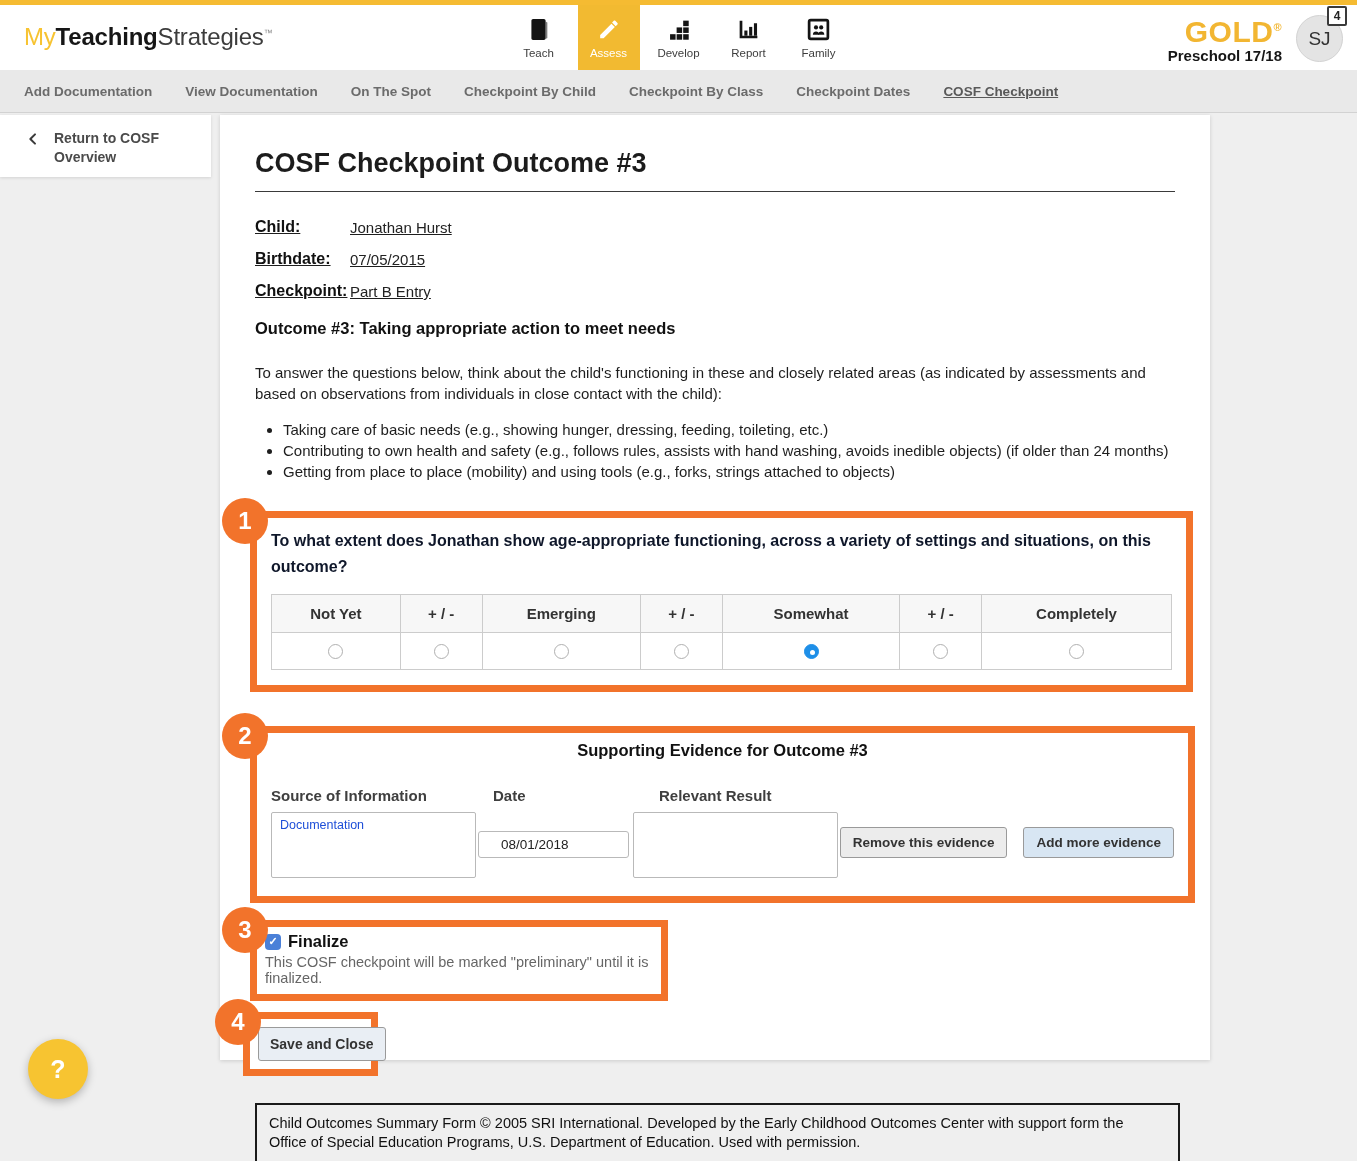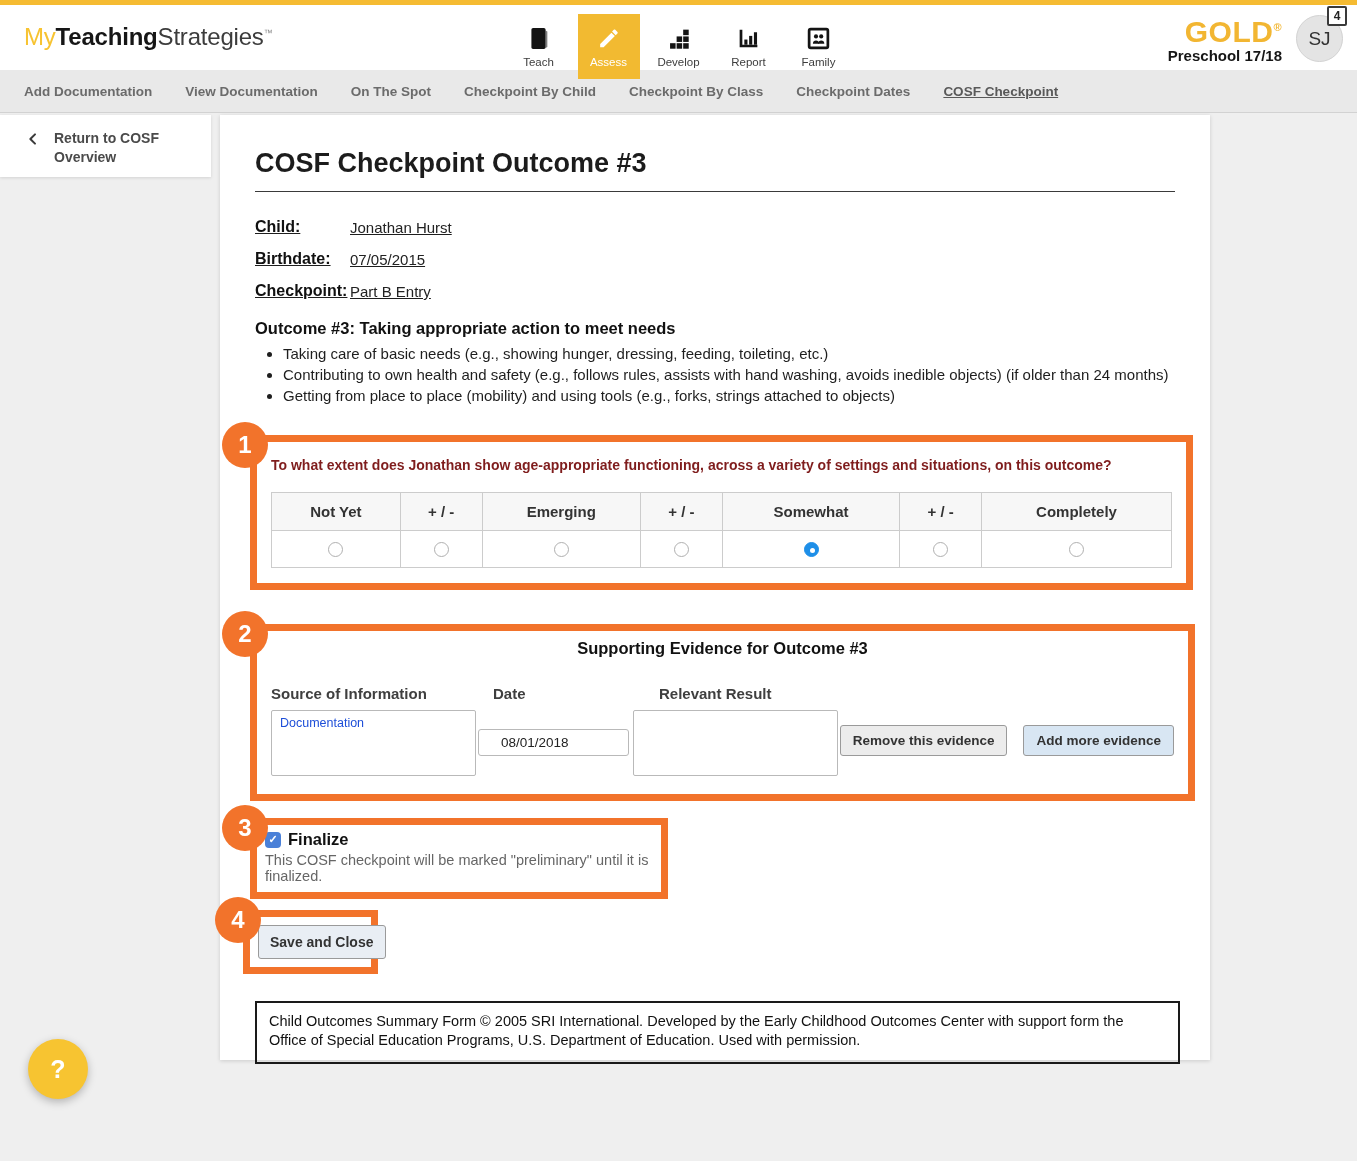--- a/index.html
+++ b/index.html
@@ -12,21 +12,21 @@
     color:#1e1e1e;
   }
   
   .topstrip { height:5px; background:#F5BB32; }
   .appheader { height:65px; background:#fff; position:relative; }
   .logo { position:absolute; left:24px; top:18px; font-size:24px; letter-spacing:-0.2px; white-space:nowrap; }
   .logo .my { color:#F7C331; }
   .logo .teaching { font-weight:bold; color:#161616; }
   .logo .strategies { color:#3c3c3c; }
   .logo .tm { font-size:9px; vertical-align:super; color:#888; }
-  .primary-nav { position:absolute; left:50%; transform:translateX(-50%); top:9px; height:65px; display:flex;align-items:flex-end; }
+  .primary-nav { position:absolute; left:50%; transform:translateX(-50%); top:0; height:65px; display:flex;align-items:flex-end; }
   .nav-item { width:62px; margin:0 4px; height:65px; display:flex; flex-direction:column; align-items:center; justify-content:center; gap:5px; cursor:pointer; color:#141414; }
   .nav-item .nav-label { font-size:11.5px; color:#3d3d3d; }
   .nav-item svg { width:25px; height:25px; display:block; }
   .nav-item.active { background:#F2BA31; color:#fff; }
   .nav-item.active .nav-label { color:#fff; }
   .header-right { position:absolute; right:14px; top:8px; display:flex; align-items:center; gap:14px; }
   .gold-block { text-align:right; }
   .gold-logo { color:#F2B632; font-weight:bold; font-size:30px; line-height:28px; letter-spacing:0.5px; }
   .gold-reg { font-size:11px; vertical-align:super; }
   .gold-sub { font-size:15px; font-weight:bold; color:#161616; margin-top:1px; }
@@ -49,21 +49,21 @@
   .info-label { width:95px; font-size:16px; font-weight:bold; color:#111; flex:0 0 auto; }
   .info-value { font-size:15px; color:#222; padding-top:1px; }
   .outcome-heading { margin-top:19px; font-size:16.5px; font-weight:bold; color:#111; }
   .intro { margin-top:24px; font-size:15px; line-height:21px; color:#1e1e1e; max-width:905px; }
   .intro-bullets { margin:5px 0 0 28px; padding:0; }
   .intro-bullets li { font-size:15px; line-height:21px; color:#1e1e1e; margin:0; }
   
   .obox { border:7px solid #F2732B; position:relative; background:#fff; }
   .annot { position:absolute; width:46px; height:46px; border-radius:50%; background:#F2732B; color:#fff; font-size:24px; font-weight:bold; display:flex; align-items:center; justify-content:center; left:-35px; top:-20px; z-index:3; }
   .qbox { margin:29px 0 0 -5px; width:943px; }
-  .qtext { padding:10px 14px 4px 14px; font-size:14px; font-weight:bold; line-height:26px; color:#7f1d1d; max-width:920px; }
+  .qtext { padding:10px 14px 4px 14px; font-size:16px; font-weight:bold; line-height:26px; color:#0f172a; max-width:920px; }
   .rating-table { border-collapse:collapse; margin:10px 14px 15px 14px; width:calc(100% - 28px); }
   .rating-table th { border:1px solid #ccc; background:#f7f7f7; font-size:15px; font-weight:bold; color:#333; padding:10px 4px; }
   .rating-table td { border:1px solid #ccc; background:#fff; text-align:center; padding:9px 4px; }
   .rating-table col.c-notyet{width:14.3%} .rating-table col.c-pm{width:9.1%}
   .rating-table col.c-emerging{width:17.6%} .rating-table col.c-somewhat{width:19.7%}
   .rating-table col.c-completely{width:21.1%}
   .radio { display:inline-block; width:15px; height:15px; border-radius:50%; border:1px solid #b0b0b0; background:#fff; position:relative; cursor:pointer; vertical-align:middle; }
   .radio.selected { background:#1E8FE8; border-color:#1E8FE8; }
   .radio.selected::after { content:""; position:absolute; left:5px; top:5px; width:5px; height:5px; border-radius:50%; background:#fff; }
   
@@ -208,20 +208,21 @@
         <span class="info-value">07/05/2015</span>
       </div>
       <div class="info-row">
         <span class="info-label">Checkpoint:</span>
         <span class="info-value">Part B Entry</span>
       </div>
     </div>
 
     <div class="outcome-heading">Outcome #3: Taking appropriate action to meet needs</div>
 
+    <p class="intro">To answer the questions below, think about the child's functioning in these and closely related areas (as indicated by assessments and based on observations from individuals in close contact with the child):</p>
     <ul class="intro-bullets">
       <li>Taking care of basic needs (e.g., showing hunger, dressing, feeding, toileting, etc.)</li>
       <li>Contributing to own health and safety (e.g., follows rules, assists with hand washing, avoids inedible objects) (if older than 24 months)</li>
       <li>Getting from place to place (mobility) and using tools (e.g., forks, strings attached to objects)</li>
     </ul>
 
     <section class="obox qbox">
       <div class="annot">1</div>
       <div class="qtext">To what extent does Jonathan show age-appropriate functioning, across a variety of settings and situations, on this outcome?</div>
       <table class="rating-table">

